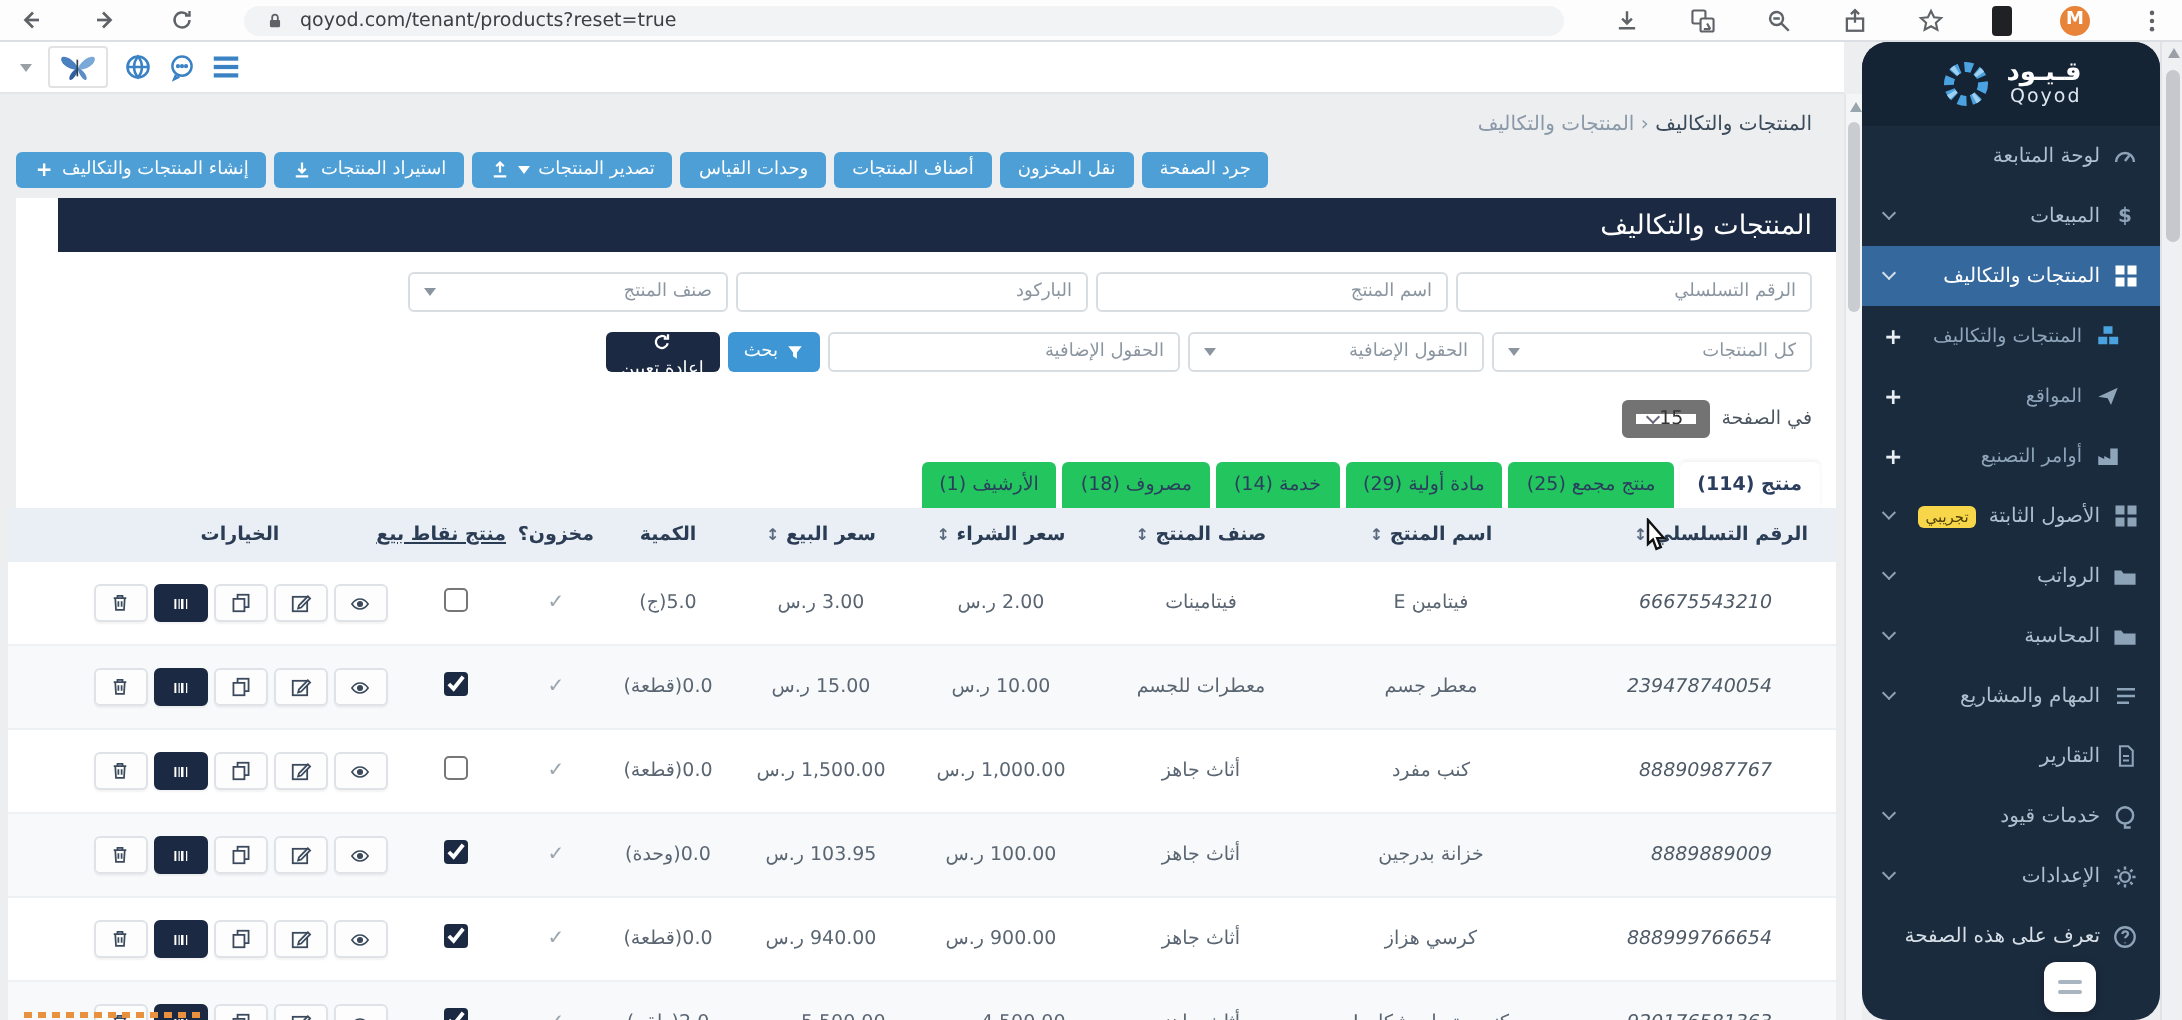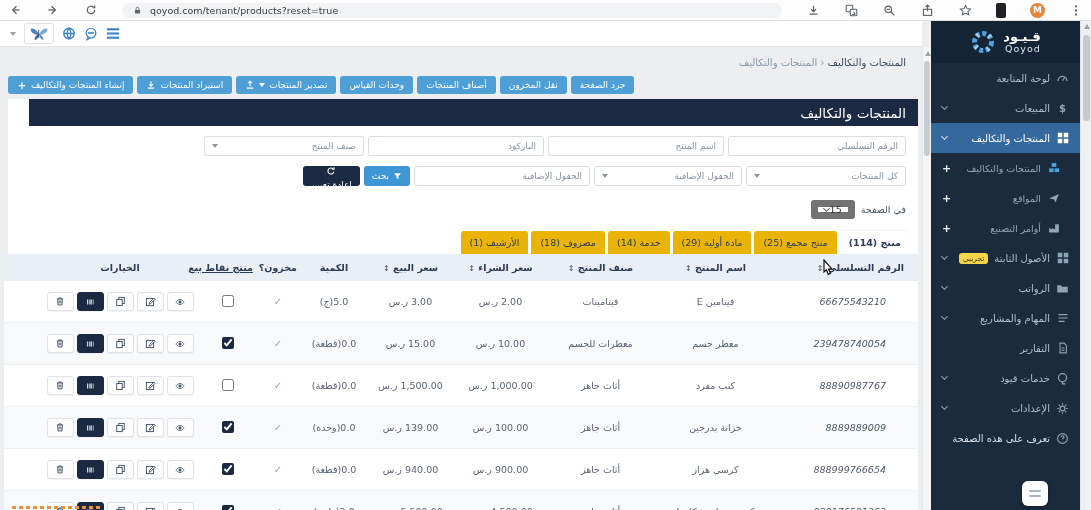--- a/index.html
+++ b/index.html
@@ -29,21 +29,21 @@
   .burger { display:flex; flex-direction:column; gap:2px; cursor:pointer; }
   .burger span { width:12px; height:2px; background:#22303f; border-radius:1px; }
   .tiny-caret { width:0;height:0;border-left:3px solid transparent;border-right:3px solid transparent;border-top:4px solid #9aa0a6; }
 
   
   .browser-scroll { position:absolute; top:21px; right:0; width:11px; bottom:0; background:#eef0f2; border-left:1px solid #e0e3e6; z-index:45;}
   .browser-scroll .thumb { position:absolute; top:14px; left:2px; width:7px; height:86px; background:#c5c8cc; border-radius:4px; }
   .browser-scroll .up { position:absolute; top:3px; left:2.5px; width:0;height:0;border-left:3px solid transparent;border-right:3px solid transparent;border-bottom:5px solid #9aa0a6;}
 
   
-  .sidebar { position:absolute; top:21px; right:11px; width:149px; bottom:0; background:#1b2b3e; z-index:35; overflow:hidden; }
+  .sidebar { position:absolute; top:21px; right:11px; width:149px; bottom:0; background:#1b2b3e; z-index:35; overflow:hidden;border-radius:13px; }
   .logo-block { height:42px; background:#152435; display:flex; align-items:center; justify-content:center; gap:7px; }
   .logo-txt { text-align:right; color:#fff; line-height:1.05; }
   .logo-ar { font-size:13px; font-weight:bold; letter-spacing:2px; }
   .logo-en { font-size:9.5px; color:#dfe8f0; letter-spacing:1px; }
   .side-item { height:30px; display:flex; direction:rtl; align-items:center; gap:6px; padding:0 11px;
     color:#aebfcf; font-size:10px; cursor:pointer; }
   .side-item .lbl { white-space:nowrap; }
   .side-item.active { background:#35689c; color:#fff; }
   .side-item .si { width:13px; height:13px; flex:0 0 auto; color:#8da3b8; display:flex; align-items:center; justify-content:center; font-size:10px; }
   .side-item.active .si { color:#fff; }
@@ -87,21 +87,21 @@
     padding:0 8px; display:flex; align-items:center; gap:4px; cursor:pointer; font-family:inherit; }
   .btn-reset { background:#1b2a42; color:#fff; border:none; border-radius:3px; height:20px; font-size:9px;
     padding:0 8px; display:flex; align-items:center; gap:4px; cursor:pointer; font-family:inherit;flex-direction:column; }
   .perpage { display:flex; direction:rtl; align-items:center; gap:6px; padding:4px 0 10px; font-size:9.5px; color:#4a5560; }
   .pp-sel { width:44px; height:19px; border:7px solid #737373; border-radius:3px; display:flex; direction:rtl;
     align-items:center; justify-content:space-between; padding:0 6px; font-size:9.5px; color:#333; cursor:pointer; }
   .pp-sel .v { direction:ltr; }
   .vchev { width:5px;height:5px;border-left:1.3px solid #667;border-bottom:1.3px solid #667;transform:rotate(-45deg);margin-top:-2px;}
 
   .tabs { display:flex; direction:rtl; gap:3px; padding:2px 8px 0; }
-  .tab { background:#eab308; color:#2c3e5d; font-size:9.5px; padding:6px 9px; border-radius:3px 3px 0 0; cursor:pointer; white-space:nowrap; }
+  .tab { background:#22c55e; color:#2c3e5d; font-size:9.5px; padding:6px 9px; border-radius:3px 3px 0 0; cursor:pointer; white-space:nowrap; }
   .tab.active { background:#fff; font-weight:bold; box-shadow:0 -1px 2px rgba(0,0,0,.06); }
 
   table { width:100%; border-collapse:collapse; table-layout:fixed; direction:rtl; background:#fff; }
   thead th { background:#e9eff5; color:#2b3c55; font-size:9.5px; font-weight:bold; padding:8px 3px;
     text-align:center; white-space:nowrap; cursor:pointer; }
   thead th.col-serial { text-align:right; padding-right:14px; }
   thead th.col-pos { text-decoration:underline; }
   .sort { font-size:8px; opacity:.75; }
   tbody td { font-size:9.5px; color:#5a6572; padding:11px 3px; text-align:center; border-bottom:1px solid #eef1f3; }
   tbody tr:nth-child(even) { background:#f7f9fb; }
@@ -318,20 +318,30 @@
     <span class="spacer"></span>
       <span class="chev"></span>
   </div>
   <div class="side-item">
     <span class="si">
         <svg width="13" height="13" viewBox="0 0 16 16" fill="currentColor">
           <path d="M1.5 4h4.2l1.4 1.8h7.4v7H1.5z"></path>
         </svg>
       </span>
     <span class="lbl">الرواتب</span>
+    <span class="spacer"></span>
+      <span class="chev"></span>
+  </div>
+  <div class="side-item">
+    <span class="si">
+        <svg width="13" height="13" viewBox="0 0 16 16" fill="currentColor">
+          <path d="M1.5 4h4.2l1.4 1.8h7.4v7H1.5z"></path>
+        </svg>
+      </span>
+    <span class="lbl">المحاسبة</span>
     <span class="spacer"></span>
       <span class="chev"></span>
   </div>
   <div class="side-item">
     <span class="si">
         <svg width="12" height="12" viewBox="0 0 16 16" fill="none" stroke="currentColor" stroke-width="1.6">
           <path d="M2 3.5h12M2 8h12M2 12.5h8"></path>
         </svg>
       </span>
     <span class="lbl">المهام والمشاريع</span>
@@ -661,21 +671,21 @@
             </div>
           </td>
           <td></td>
         </tr>
 
         <tr>
           <td class="c-serial">8889889009</td>
           <td>خزانة بدرجين</td>
           <td>أثاث جاهز</td>
           <td>100.00 ر.س</td>
-          <td>139.00 ر.س</td>
+          <td>103.95 ر.س</td>
           <td>0.0(وحدة)</td>
           <td class="c-check">✓</td>
           <td class="c-pos"><input type="checkbox" checked="" style=""></td>
           <td class="c-opts">
             <div class="opts">
               <span class="abtn">
                   <svg width="10" height="11" viewBox="0 0 16 16" fill="none" stroke="currentColor" stroke-width="1.4">
                     <path d="M3 4h10M6 4V2.3h4V4M4.2 4l.6 9.5h6.4L11.8 4M6.7 6.5v4.5M9.3 6.5v4.5"></path>
                   </svg>
                 </span>

